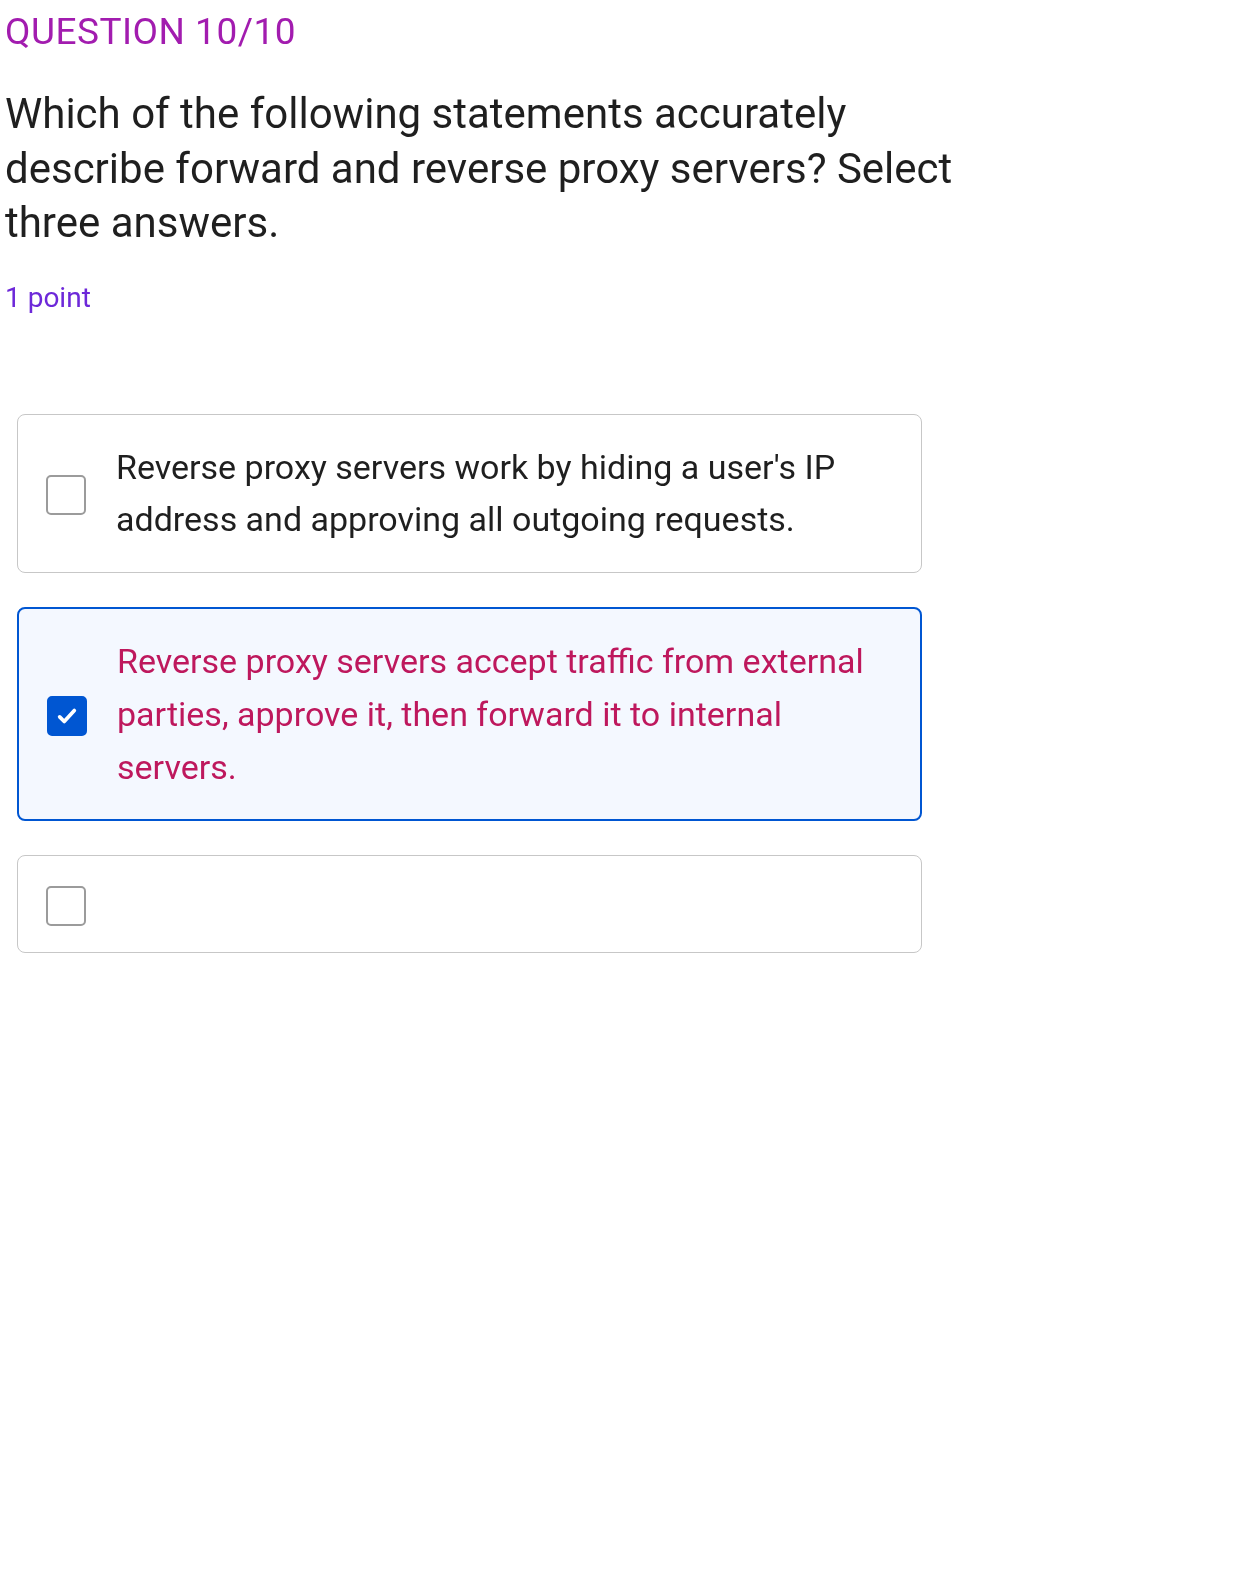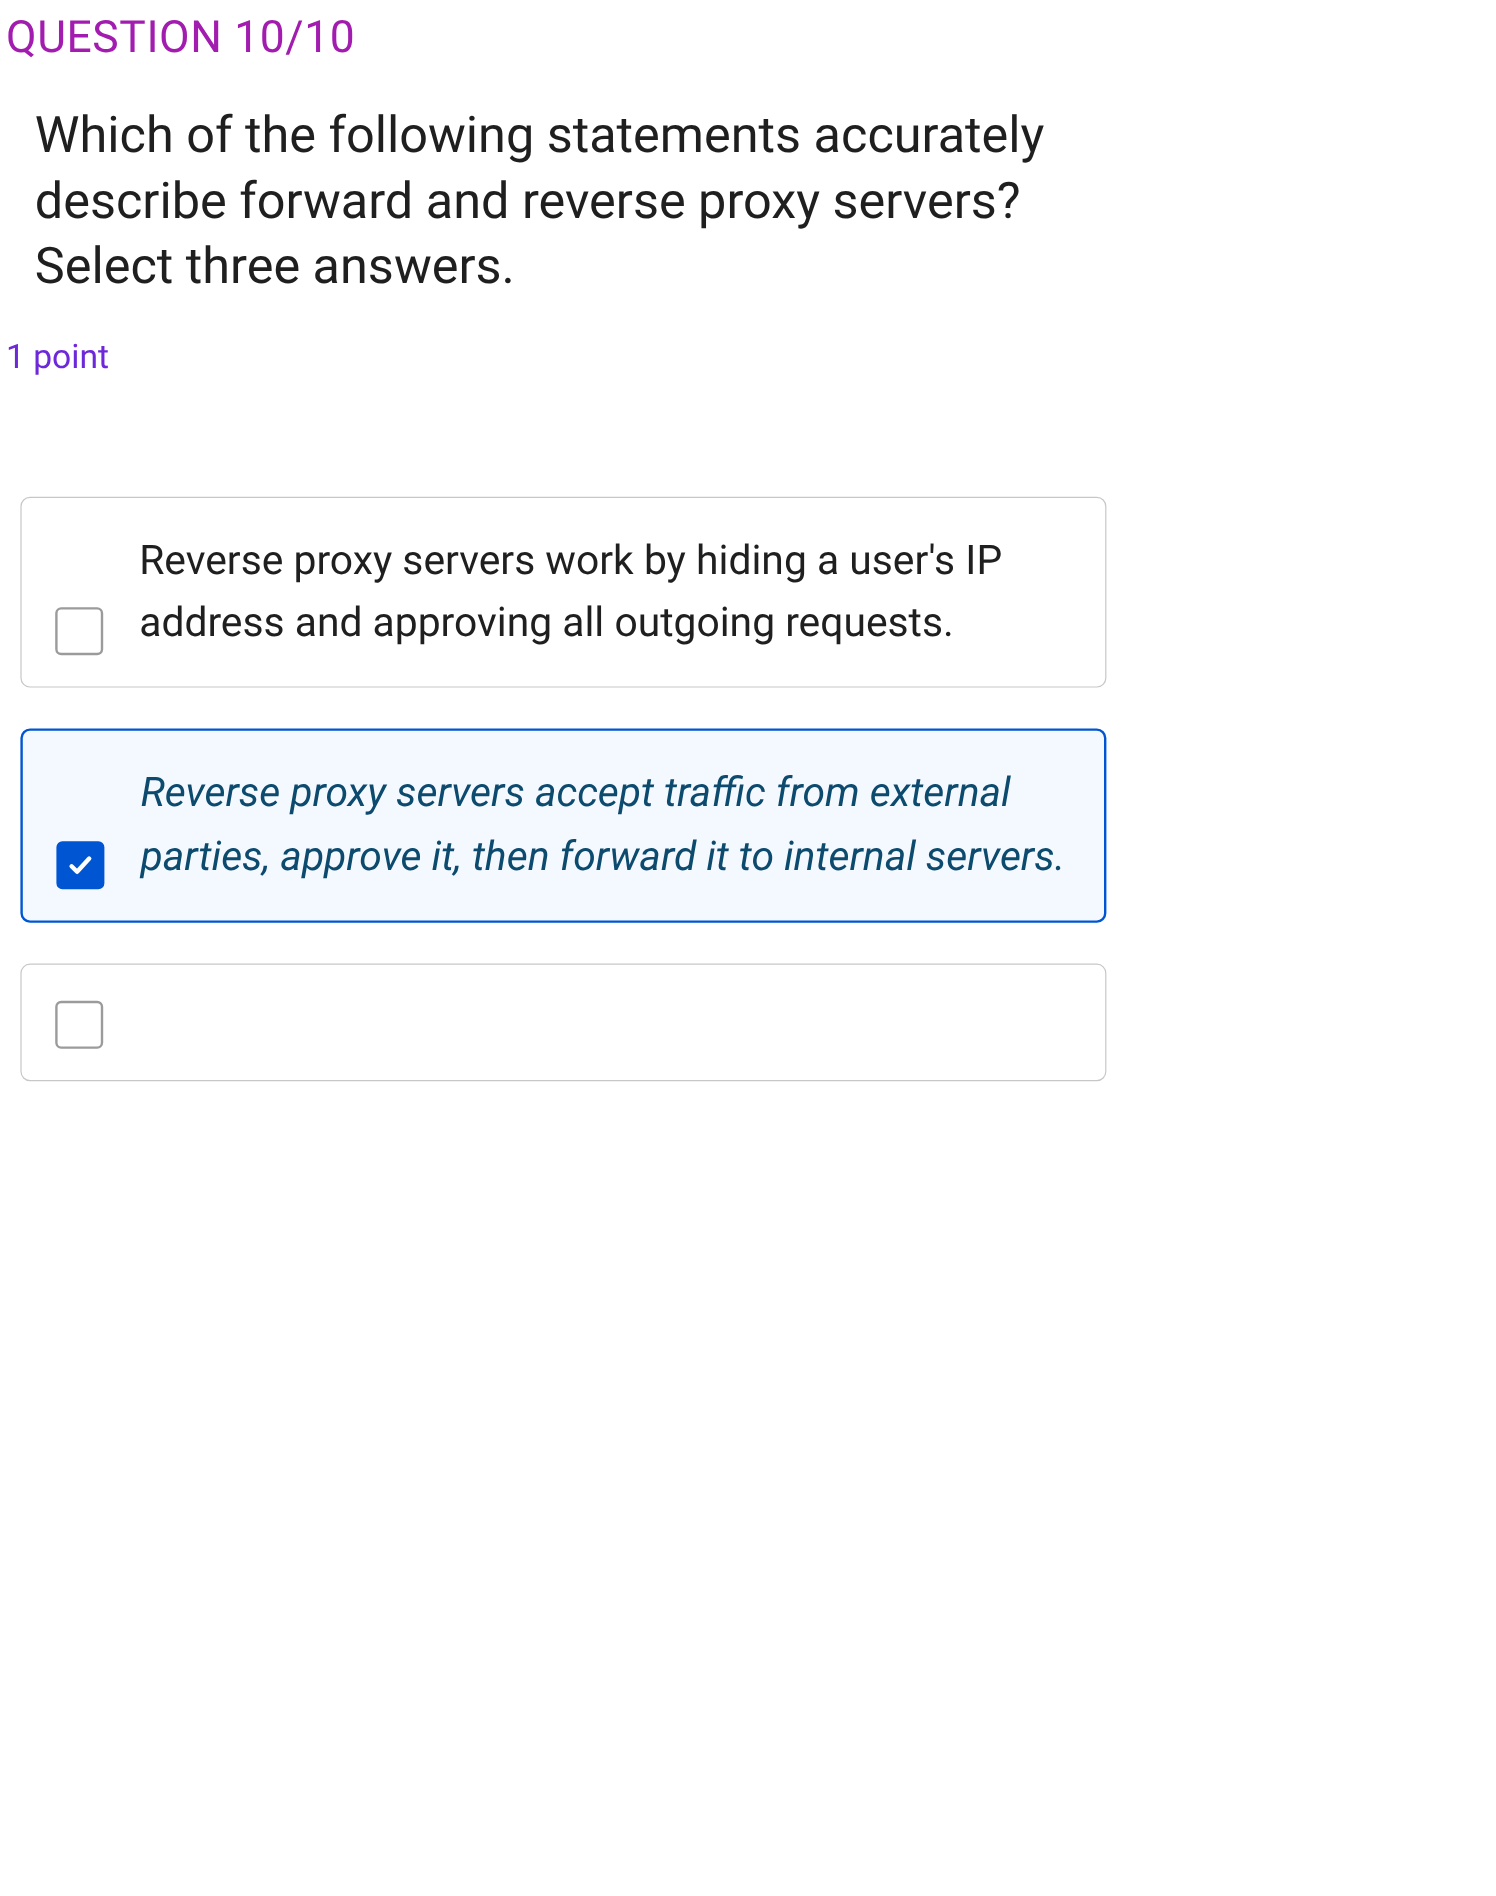--- a/index.html
+++ b/index.html
@@ -19,37 +19,36 @@
       letter-spacing: 0.5px;
       margin-bottom: 34px;
     }
     .question-text {
       font-size: 42px;
       font-weight: 400;
       color: #1f1f1f;
       line-height: 1.3;
       margin-bottom: 30px;
       padding-right: 280px;
-      margin-left: 24px;
     }
     .points {
       font-size: 28px;
       color: #6d28d9;
       margin-bottom: 100px;
     }
     .options {
       display: flex;
       flex-direction: column;
       gap: 34px;
       padding-right: 320px;
       padding-left: 12px;
     }
     .option {
       display: flex;
-      align-items: flex-end;
+      align-items: center;
       gap: 30px;
       padding: 26px 30px 26px 28px;
       border: 1px solid #c7c7c7;
       border-radius: 8px;
       background: #ffffff;
       cursor: pointer;
     }
     .option.selected {
       border: 2px solid #0056d2;
       background: #f4f8ff;
@@ -77,22 +76,21 @@
     }
     .option.selected .checkmark {
       display: block;
     }
     .option-text {
       font-size: 34px;
       line-height: 1.55;
       color: #1f1f1f;
     }
     .option.selected .option-text {
-      color: #0c4a6e;
-      font-style: italic;
+      color: #be185d;
     }
   </style>
 </head>
 <body>
 
 <div class="question-number">QUESTION 10/10</div>
 
 <h1 class="question-text">Which of the following statements accurately describe forward and reverse proxy servers? Select three answers.</h1>
 
 <div class="points">1 point</div>

